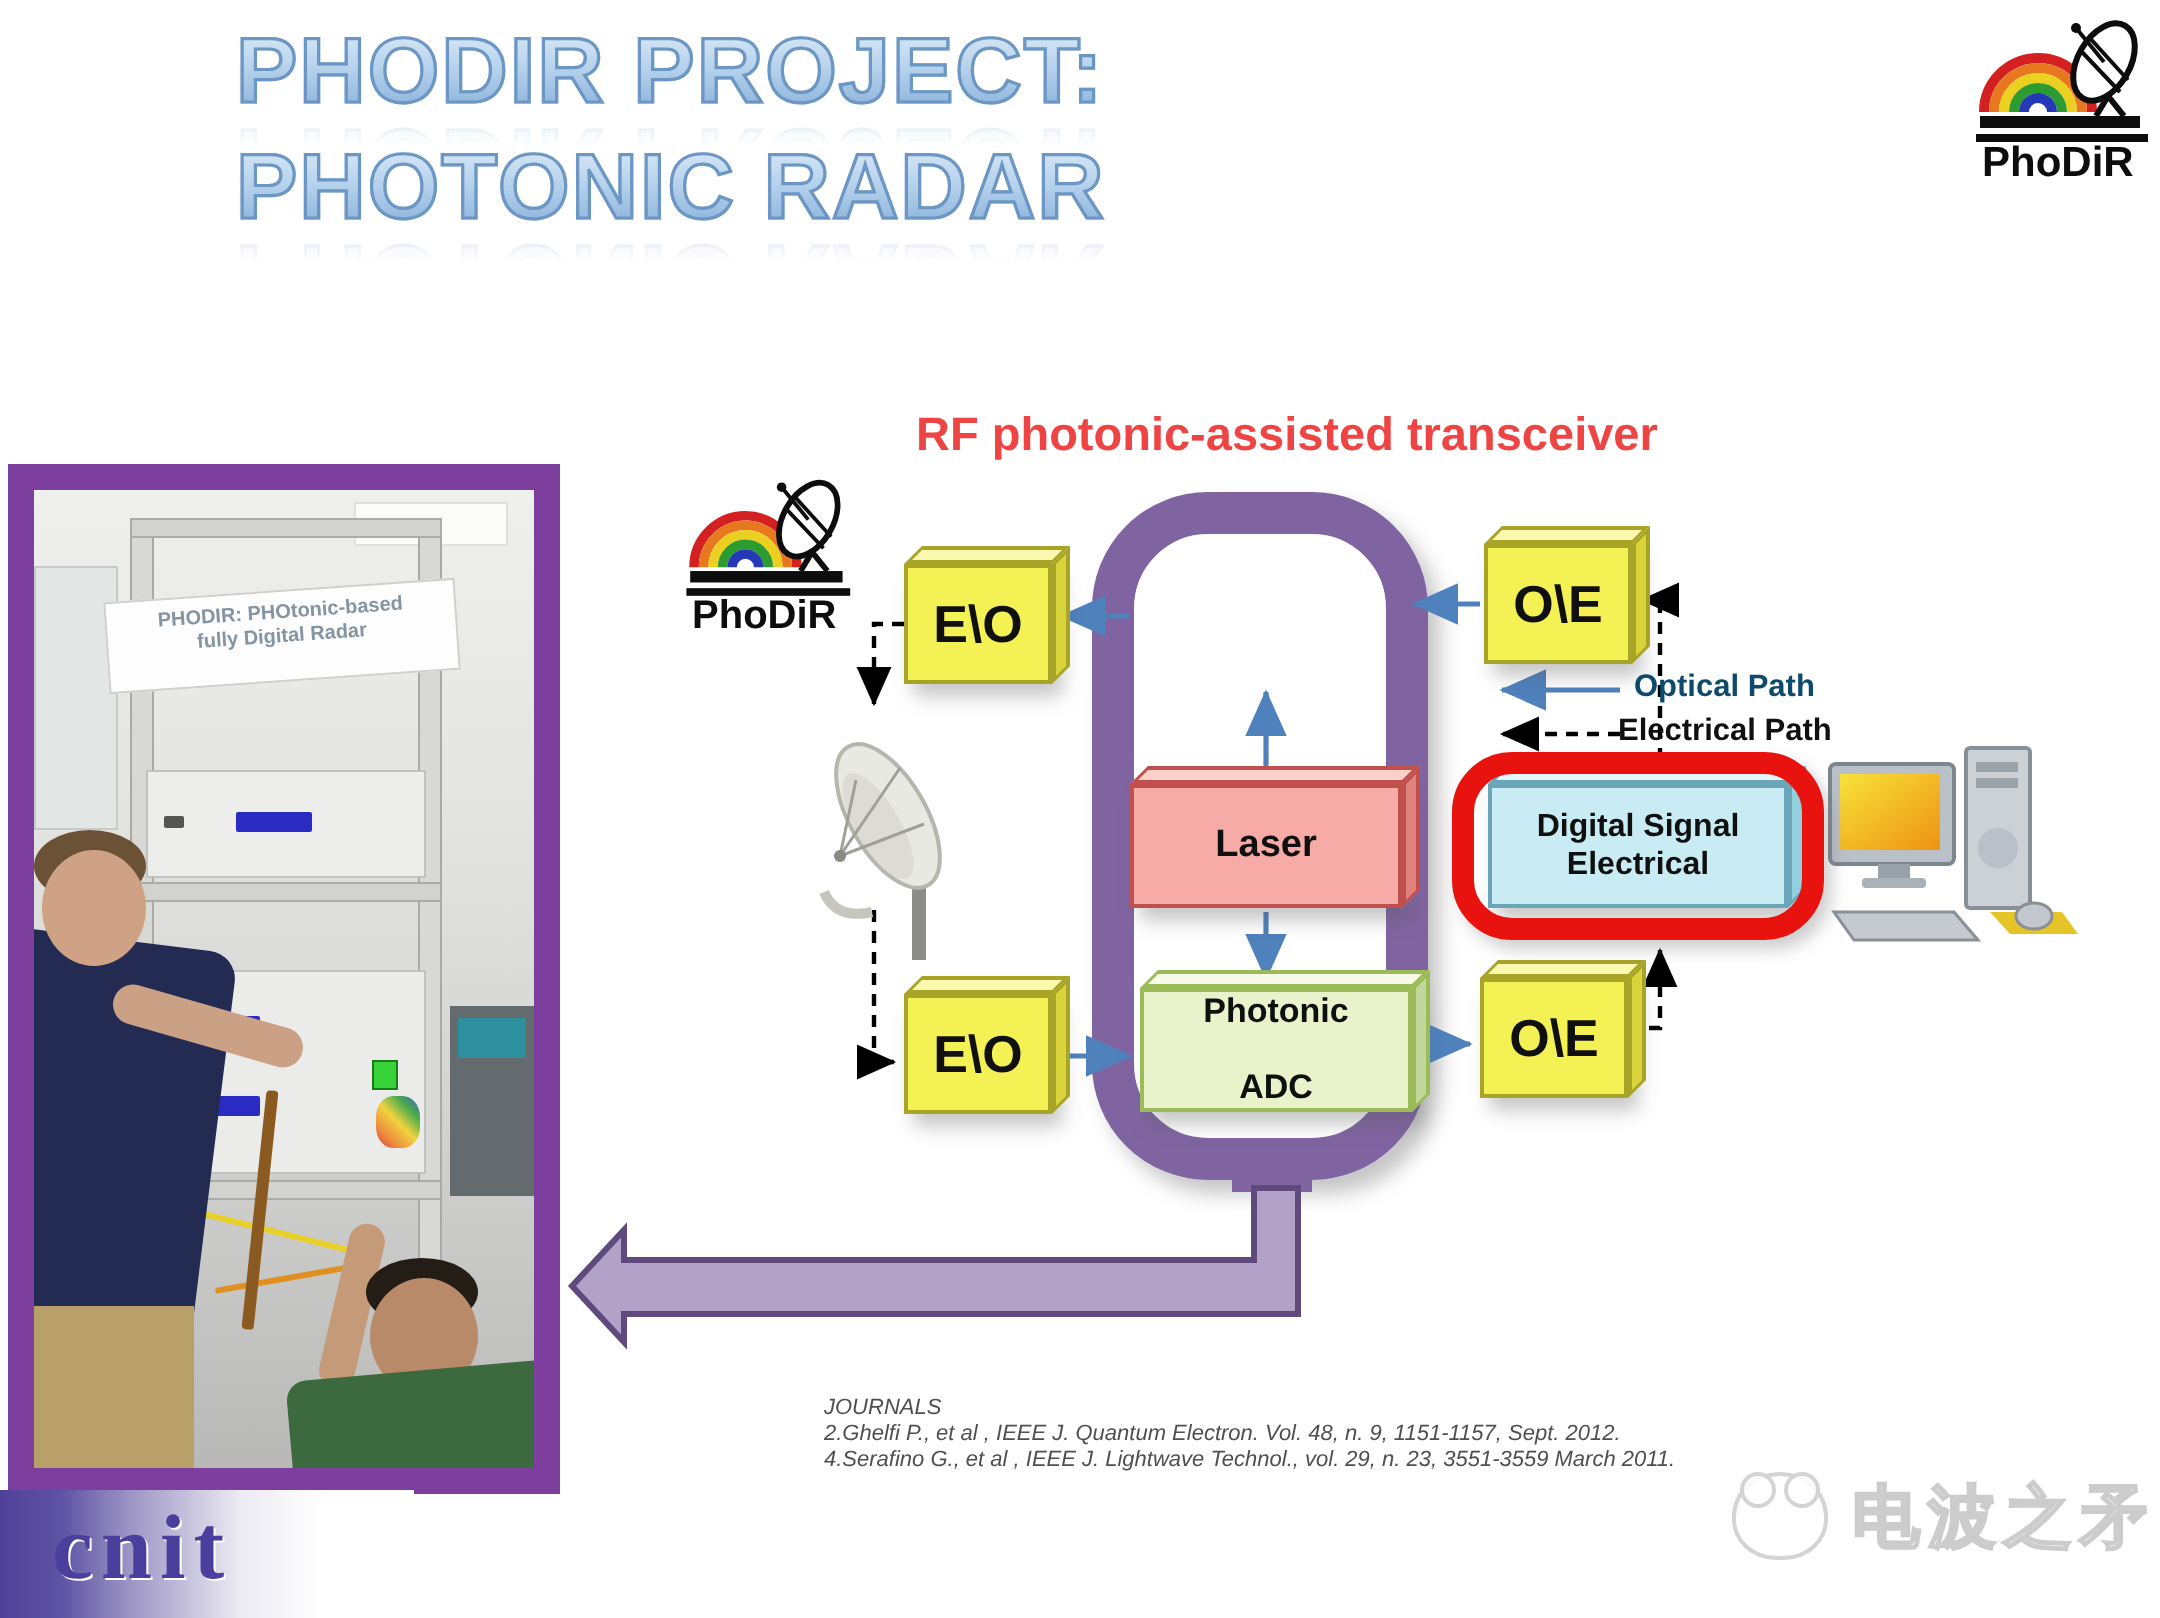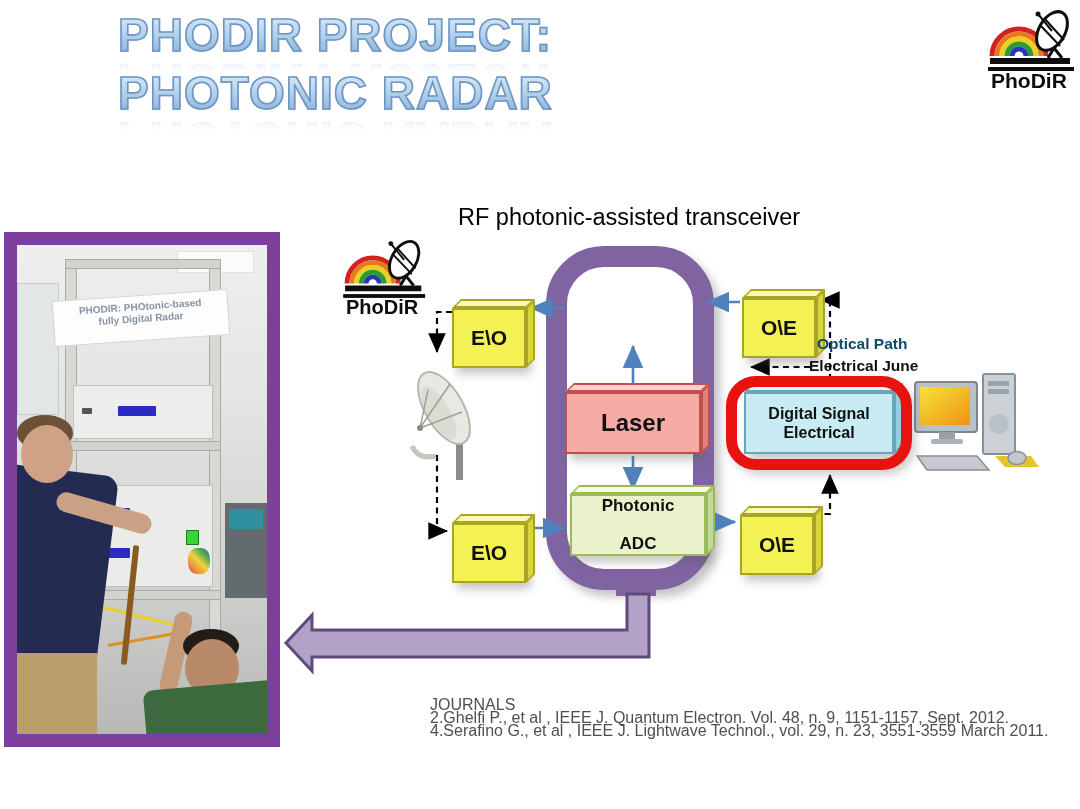--- a/index.html
+++ b/index.html
@@ -52,52 +52,52 @@
   .p1-head{left:4px;top:180px;width:52px;height:58px;background:#cfa285;border-radius:50%;}
   .p1-body{left:-32px;top:224px;width:122px;height:205px;background:#242b53;border-radius:14px;transform:rotate(7deg);}
   .p1-arm{left:38px;top:258px;width:98px;height:20px;background:#caa184;border-radius:10px;transform:rotate(16deg);}
   .p1-pants{left:-20px;top:408px;width:100px;height:85px;background:#b9a06a;}
   .p2-hair{left:166px;top:384px;width:56px;height:34px;background:#241d16;border-radius:50%;}
   .p2-head{left:168px;top:394px;width:54px;height:58px;background:#b98a6a;border-radius:50%;}
   .p2-arm{left:150px;top:366px;width:18px;height:84px;background:#c59a78;border-radius:9px;transform:rotate(13deg);}
   .p2-body{left:128px;top:440px;width:138px;height:60px;background:#3c6a3e;border-radius:10px;transform:rotate(-5deg);}
 
   
-  .diagram-title{position:absolute;left:458px;top:204px;font-size:23.5px;font-weight:normal;
-                 color:#000000;z-index:6;white-space:nowrap;text-align:right;}
+  .diagram-title{position:absolute;left:458px;top:204px;font-size:23.5px;font-weight:bold;
+                 color:#ef4444;z-index:6;white-space:nowrap;text-align:right;}
   .purple-ring{position:absolute;left:546px;top:246px;width:168px;height:344px;box-sizing:border-box;
                border:21px solid #8064a2;border-radius:58px;z-index:1;
                box-shadow:6px 7px 10px rgba(110,110,110,.4);}
   .overlay-svg{position:absolute;left:0;top:0;z-index:2;}
   .box3d{position:absolute;box-sizing:border-box;border:2px solid var(--edge);background:var(--face);
          display:flex;flex-direction:column;align-items:center;justify-content:center;
          font-weight:bold;color:#101010;text-align:center;z-index:3;
          box-shadow:5px 6px 9px rgba(90,90,90,.35);}
   .box3d::before{content:"";position:absolute;left:-2px;top:-11px;width:calc(100% + 4px);height:9px;
          background:var(--top);border:2px solid var(--edge);box-sizing:border-box;
          transform:skewX(-45deg);transform-origin:bottom left;}
   .box3d::after{content:"";position:absolute;top:-2px;right:-11px;width:9px;height:calc(100% + 4px);
          background:var(--side);border:2px solid var(--edge);box-sizing:border-box;
          transform:skewY(-45deg);transform-origin:left top;}
-  .bx-yellow{--face:#f4f155;--edge:#a8a428;--top:#fbf9b0;--side:#d8d43a;font-size:21px;margin-top:26px;}
+  .bx-yellow{--face:#f4f155;--edge:#a8a428;--top:#fbf9b0;--side:#d8d43a;font-size:26px;}
   .bx-gen{--face:#ded6ee;--edge:#8f7fb8;--top:#efeaf8;--side:#b6a8d4;font-size:17px;line-height:20px;}
-  .bx-laser{--face:#f6aba6;--edge:#c0504d;--top:#fbd0cd;--side:#e2827e;font-size:24px;}
+  .bx-laser{--face:#f6aba6;--edge:#c0504d;--top:#fbd0cd;--side:#e2827e;font-size:19px;}
   .bx-adc{--face:#eaf2cc;--edge:#9bbb59;--top:#f6fae6;--side:#c3d69b;font-size:17px;line-height:20px;justify-content:space-between;}
   .bx-dsp{--face:#c9ecf4;--edge:#6aa6b8;--top:#e4f6fa;--side:#92cfdf;font-size:16px;line-height:19px;z-index:4;align-items:center;}
   .red-ring{position:absolute;left:726px;top:376px;width:186px;height:94px;box-sizing:border-box;
             border:11px solid #e8120e;border-radius:30px;z-index:5;
             box-shadow:4px 5px 8px rgba(120,120,120,.35);}
   .legend-optical{position:absolute;left:817px;top:335px;font-size:15.5px;font-weight:600;
                   color:#0c4a6e;z-index:6;white-space:nowrap;}
   .legend-electrical{position:absolute;left:809px;top:357px;font-size:15.5px;font-weight:600;
                   color:#101010;z-index:6;white-space:nowrap;}
 
   
-  .journals{position:absolute;left:430px;top:698px;z-index:9;color:#4f4f4f;
-            font-size:16px;line-height:13px;}
+  .journals{position:absolute;left:412px;top:698px;z-index:9;font-style:italic;color:#4f4f4f;
+            font-size:11px;line-height:13px;}
 
   
   .cnit{position:absolute;left:0;top:745px;width:207px;height:64px;z-index:10;
         background:linear-gradient(90deg,#4f4198 0%,#5f53a4 15%,#9e97c6 32%,#eceaf2 58%,#ffffff 78%);}
   .cnit span{position:absolute;left:26px;top:2px;font-family:"Liberation Serif",serif;font-weight:bold;
         font-size:46px;letter-spacing:4px;color:#4b3f9e;text-shadow:1px 1px 0 #ffffff;}
   .watermark{position:absolute;left:866px;top:730px;width:210px;height:62px;z-index:20;}
   .wm-logo{position:absolute;left:0;top:6px;width:44px;height:40px;border:2px solid #d4d4d4;
         border-radius:50% 50% 46% 46%;background:rgba(255,255,255,.82);}
   .wm-ear{position:absolute;width:14px;height:14px;border:2px solid #d4d4d4;border-radius:50%;
@@ -284,23 +284,33 @@
     <span>Photonic</span>
     <span>ADC</span>
   </div>
   <div class="box3d bx-dsp" style="left:744px;top:392px;width:150px;height:62px">
     <span>Digital Signal</span>
     <span>Electrical</span>
   </div>
   <div class="red-ring"></div>
 
   <div class="legend-optical">Optical Path</div>
-  <div class="legend-electrical">Electrical June</div>
+  <div class="legend-electrical">Electrical Path</div>
 
   <div class="journals">
     <div>JOURNALS</div>
     <div>2.Ghelfi P., et al , IEEE J. Quantum Electron. Vol. 48, n. 9, 1151-1157, Sept. 2012.</div>
     <div>4.Serafino G., et al , IEEE J. Lightwave Technol., vol. 29, n. 23, 3551-3559 March 2011.</div>
   </div>
 
-
+  <div class="cnit">
+    <span>cnit</span>
+  </div>
+
+  <div class="watermark">
+    <div class="wm-logo">
+      <div class="wm-ear" style="left:2px"></div>
+      <div class="wm-ear" style="right:2px"></div>
+    </div>
+    <div class="wm-text">电波之矛</div>
+  </div>
 
 </div>
 
 </body></html>

